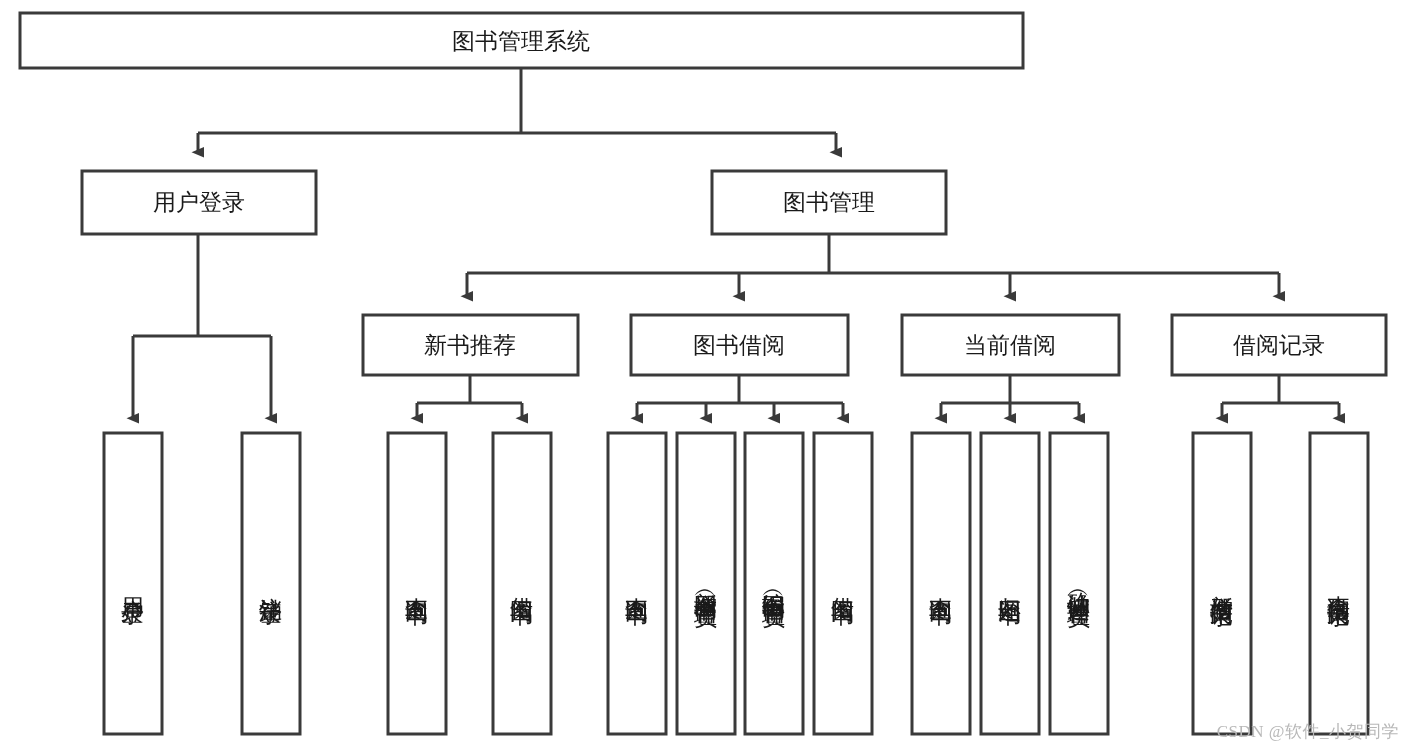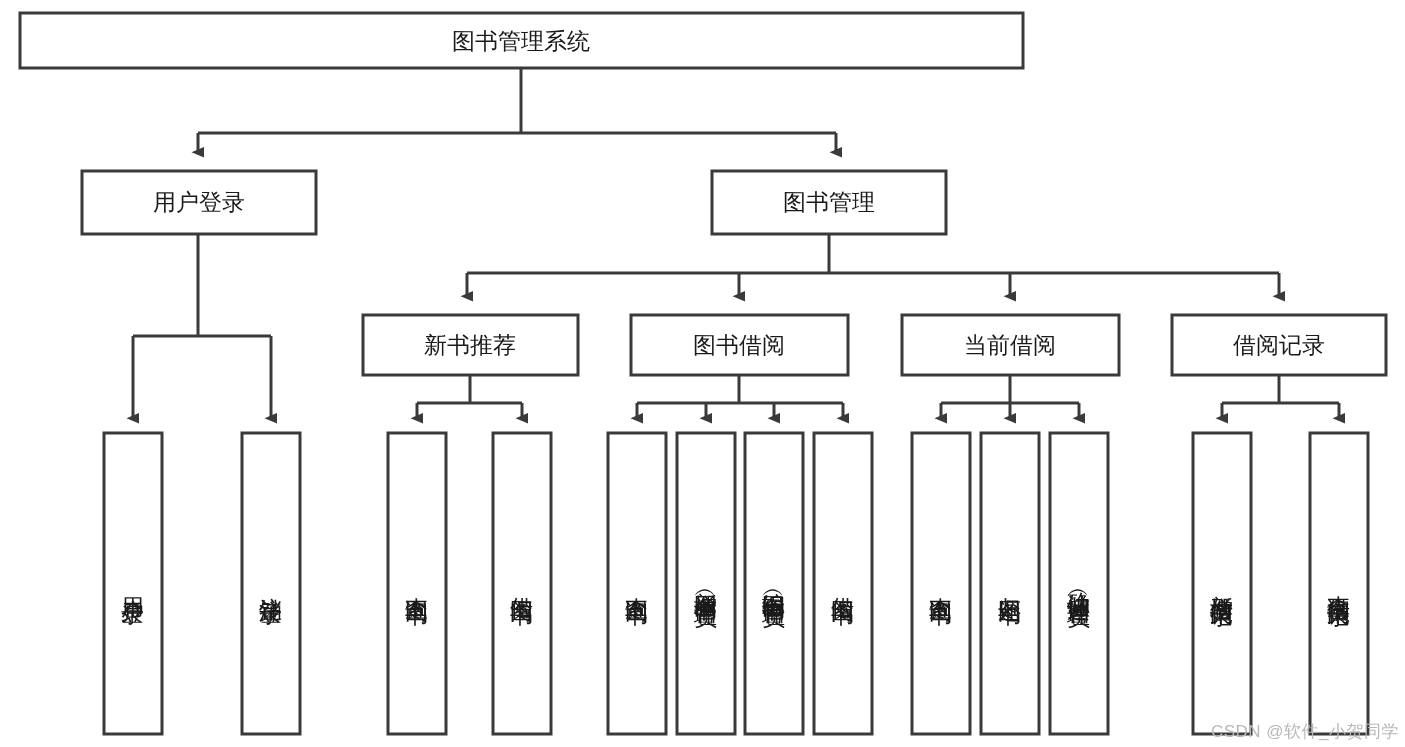--- a/index.html
+++ b/index.html
@@ -50,21 +50,21 @@
     stroke-linecap: butt;
   }
   .arrow-head {
     fill: #3a3a3a;
     stroke: none;
   }
   .watermark {
     position: absolute;
     right: 6px;
     bottom: 4px;
-    font-family: Liberation Sans, sans-serif;
+    font-family: Liberation Serif, serif;
     font-size: 17px;
     color: #b8b8b8;
     white-space: nowrap;
     pointer-events: none;
     letter-spacing: 0.5px;
   }
 </style>
 </head>
 <body>
 

